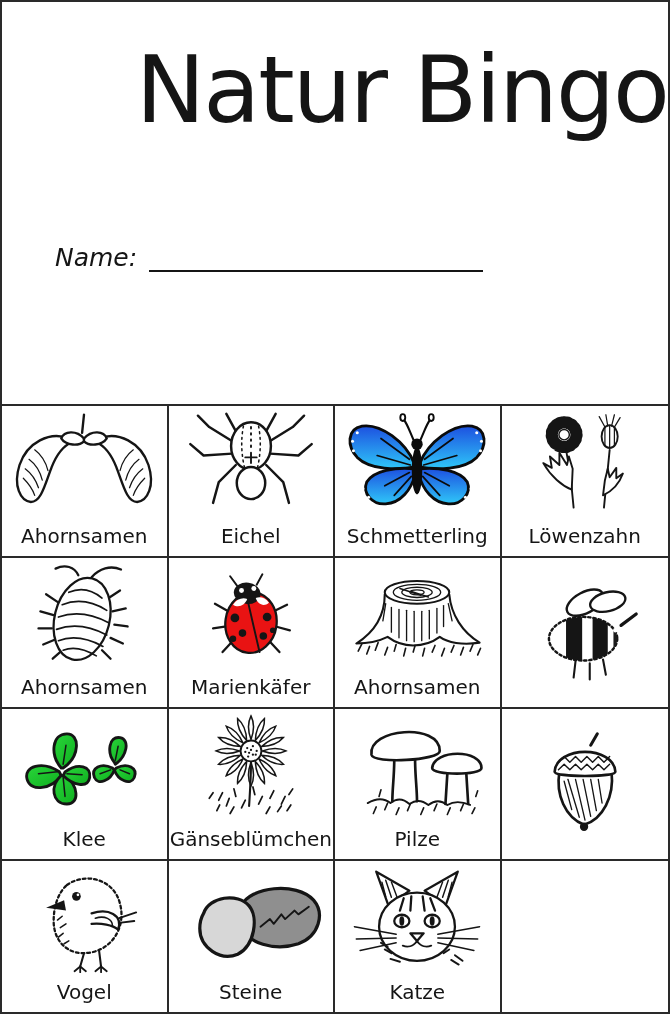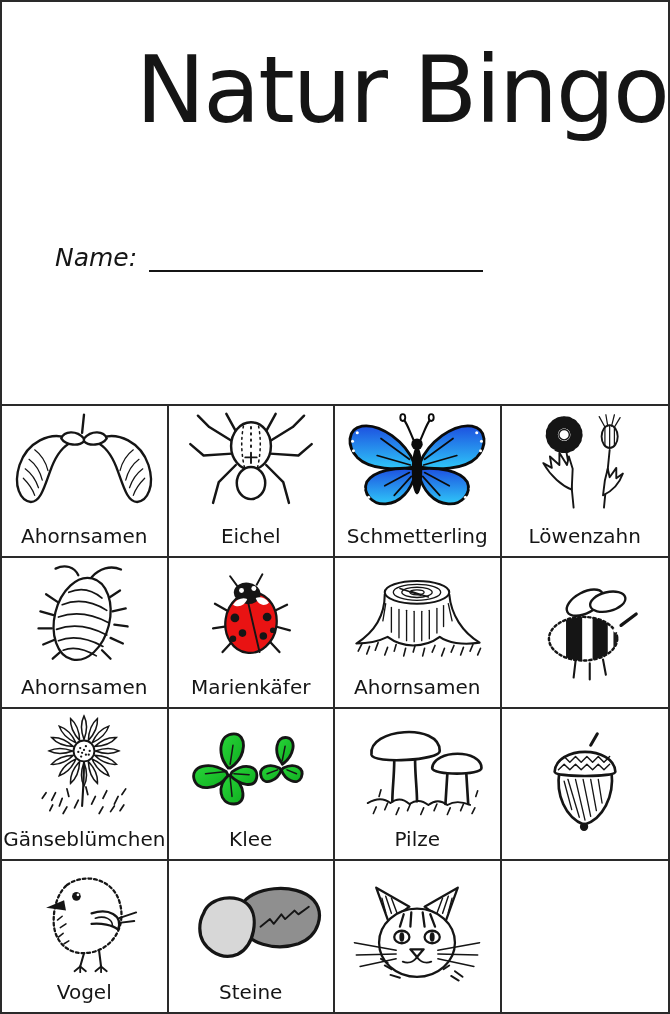--- a/index.html
+++ b/index.html
@@ -310,20 +310,52 @@
             <g clip-path="url(#hbody)" stroke="none">
               <rect x="60" y="38" width="17" height="54" fill="#151515"></rect>
               <rect x="88" y="38" width="16" height="54" fill="#151515"></rect>
               <rect x="110" y="38" width="18" height="54" fill="#1b1b1b"></rect>
             </g>
             <circle cx="112" cy="55" r="2.4" fill="#fff" stroke="none"></circle>
             <path d="M118,50 L134,38" stroke-width="3.4" fill="none"></path>
           </g>
         </svg>
       </div>
+    </div>
+
+    <div class="cell">
+      <div class="art">
+        <svg width="154" height="110" viewBox="0 0 160 116">
+          <defs>
+            <linearGradient id="kg" x1="0" y1="0" x2="1" y2="1">
+              <stop offset="0" stop-color="#29d63a"></stop>
+              <stop offset="1" stop-color="#0fae1f"></stop>
+            </linearGradient>
+          </defs>
+          <g stroke="#151515" stroke-width="3" fill="url(#kg)" stroke-linejoin="round" stroke-linecap="round">
+            <path d="M56,58 C44,44 46,22 62,22 C76,22 76,46 58,58 Z"></path>
+            <path d="M54,62 C36,50 16,56 20,70 C24,84 46,80 56,66 Z"></path>
+            <path d="M56,66 C44,76 46,96 62,96 C76,96 74,76 60,66 Z"></path>
+            <path d="M60,62 C74,52 88,56 86,68 C84,80 68,76 58,66 Z"></path>
+            <path d="M112,52 C104,42 106,24 118,26 C129,28 125,46 113,54 Z"></path>
+            <path d="M110,58 C98,52 87,58 91,68 C95,77 108,71 112,60 Z"></path>
+            <path d="M114,58 C126,52 137,58 133,68 C129,77 116,71 112,60 Z"></path>
+            <g stroke-width="1.6" fill="none">
+              <path d="M58,54 L61,34"></path>
+                <path d="M52,62 L32,64"></path>
+              <path d="M58,68 L60,88"></path>
+                <path d="M62,64 L78,65"></path>
+              <path d="M113,50 L116,35"></path>
+                <path d="M108,60 L97,64"></path>
+                <path d="M118,60 L128,64"></path>
+            </g>
+          </g>
+        </svg>
+      </div>
+      <div class="cell-label">Klee</div>
     </div>
 
     <div class="cell">
       <div class="art">
         <svg width="154" height="110" viewBox="0 0 160 116">
           <g stroke="#151515" stroke-linecap="round" fill="#fff">
             <path id="ptl" d="M80,28 C77,20 76,11 80,3 C84,11 83,20 80,28 Z" stroke-width="1.6"></path>
             <use href="#ptl" transform="rotate(22.5 80 40)"></use>
               <use href="#ptl" transform="rotate(45 80 40)"></use>
             <use href="#ptl" transform="rotate(67.5 80 40)"></use>
@@ -368,52 +400,20 @@
               <path d="M84,86 L82,78"></path>
                 <path d="M118,103 L122,97"></path>
                 <path d="M36,90 L40,84"></path>
             </g>
           </g>
         </svg>
       </div>
       <div class="cell-label">Gänseblümchen</div>
     </div>
 
-    <div class="cell">
-      <div class="art">
-        <svg width="154" height="110" viewBox="0 0 160 116">
-          <defs>
-            <linearGradient id="kg" x1="0" y1="0" x2="1" y2="1">
-              <stop offset="0" stop-color="#29d63a"></stop>
-              <stop offset="1" stop-color="#0fae1f"></stop>
-            </linearGradient>
-          </defs>
-          <g stroke="#151515" stroke-width="3" fill="url(#kg)" stroke-linejoin="round" stroke-linecap="round">
-            <path d="M56,58 C44,44 46,22 62,22 C76,22 76,46 58,58 Z"></path>
-            <path d="M54,62 C36,50 16,56 20,70 C24,84 46,80 56,66 Z"></path>
-            <path d="M56,66 C44,76 46,96 62,96 C76,96 74,76 60,66 Z"></path>
-            <path d="M60,62 C74,52 88,56 86,68 C84,80 68,76 58,66 Z"></path>
-            <path d="M112,52 C104,42 106,24 118,26 C129,28 125,46 113,54 Z"></path>
-            <path d="M110,58 C98,52 87,58 91,68 C95,77 108,71 112,60 Z"></path>
-            <path d="M114,58 C126,52 137,58 133,68 C129,77 116,71 112,60 Z"></path>
-            <g stroke-width="1.6" fill="none">
-              <path d="M58,54 L61,34"></path>
-                <path d="M52,62 L32,64"></path>
-              <path d="M58,68 L60,88"></path>
-                <path d="M62,64 L78,65"></path>
-              <path d="M113,50 L116,35"></path>
-                <path d="M108,60 L97,64"></path>
-                <path d="M118,60 L128,64"></path>
-            </g>
-          </g>
-        </svg>
-      </div>
-      <div class="cell-label">Klee</div>
-    </div>
-
 
     <div class="cell">
       <div class="art">
         <svg width="154" height="110" viewBox="0 0 160 116">
           <g stroke="#151515" stroke-width="2.8" fill="#fff" stroke-linecap="round" stroke-linejoin="round">
             <path d="M56,50 C56,66 54,80 54,93 M78,50 C78,66 80,80 80,93" fill="none"></path>
             <path d="M32,44 C28,16 104,10 104,40 C104,50 34,54 32,44 Z"></path>
             <path d="M112,64 L110,96 M132,64 L134,96" fill="none"></path>
             <path d="M96,58 C98,38 148,38 148,58 C148,66 96,66 96,58 Z"></path>
             <path d="M28,95 Q42,87 52,95 Q62,87 72,96 Q82,89 92,97 Q102,89 112,97 Q122,91 136,97" stroke-width="2" fill="none"></path>
@@ -545,16 +545,17 @@
               <path d="M46,88 L53,92"></path>
                 <path d="M42,81 L49,85"></path>
               <path d="M114,88 L108,92"></path>
                 <path d="M120,94 L128,100"></path>
                 <path d="M116,99 L124,104"></path>
               <path d="M52,98 L62,101"></path>
             </g>
           </g>
         </svg>
       </div>
+      <div class="cell-label">Katze</div>
     </div>
 
   </div>
 </div>
 
 </body></html>

